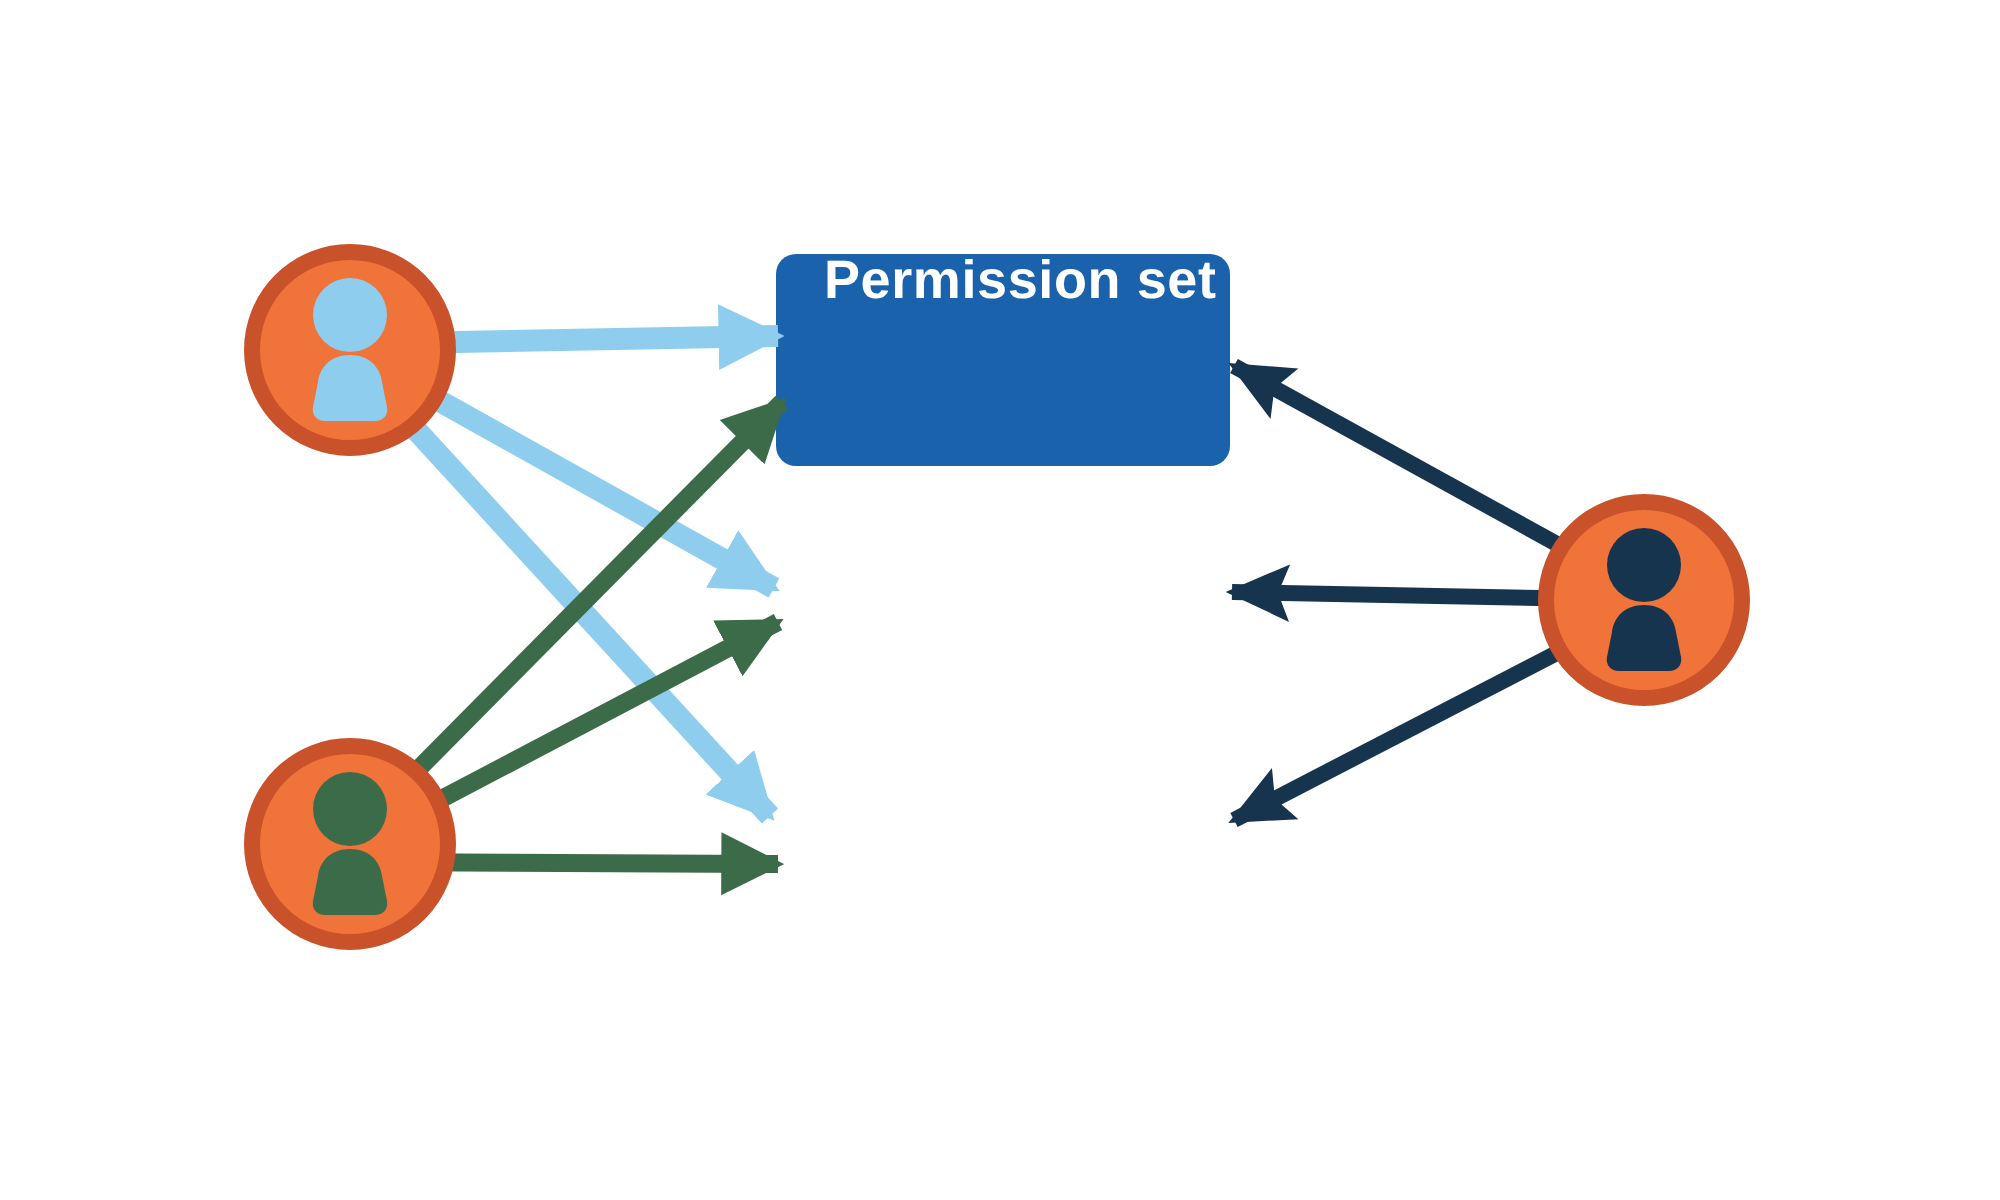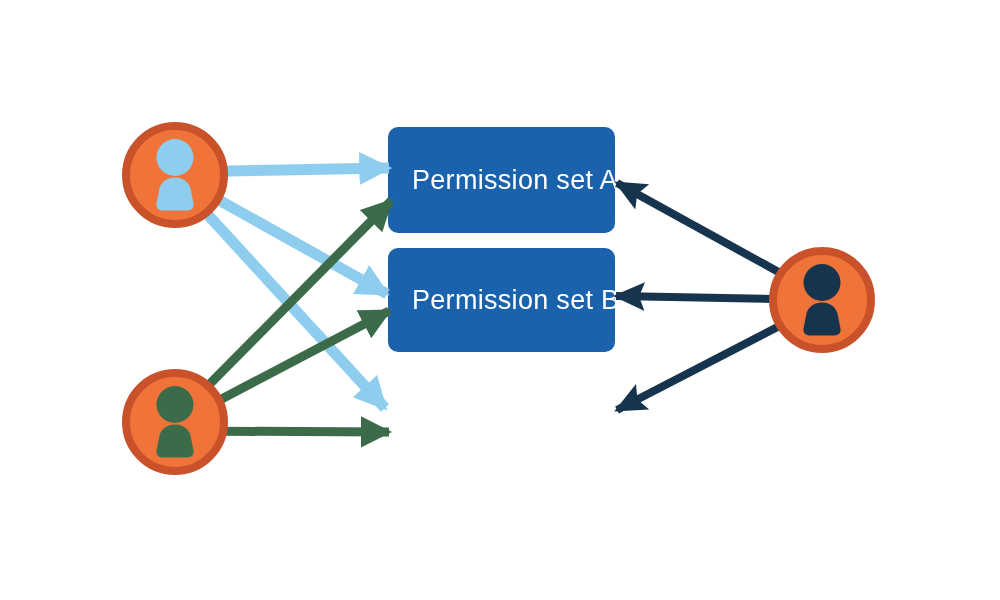--- a/index.html
+++ b/index.html
@@ -14,22 +14,23 @@
   }
   html,body{margin:0;padding:0;}
   body{
     width:1000px;height:600px;background:var(--background);
     font-family:"Liberation Sans", sans-serif;overflow:hidden;
   }
   .stage{position:relative;width:1000px;height:600px;background:var(--background);}
   .pset{
     position:absolute;left:388px;width:227px;height:106px;
     background:var(--box-fill);border-radius:10px;
-    display:flex;align-items:center;box-sizing:border-box;padding-left:24px;
+    display:flex;box-sizing:border-box;padding-left:24px;
     z-index:1;
+    font-weight:bold;
   }
   .pset span{
     color:var(--box-text);font-size:27px;letter-spacing:0.3px;line-height:1;
     white-space:nowrap;
   }
   #psetA{top:127px;}
   #psetB{top:248px;height:104px;}
   #psetC{top:368px;height:105px;}
   .arrows{position:absolute;left:0;top:0;z-index:2;}
   .l-lb{stroke:var(--arrow-light-blue);stroke-width:11;}
@@ -50,23 +51,20 @@
   .p-gr{fill:var(--arrow-green);}
   .p-nv{fill:var(--arrow-navy);}
 </style>
 </head>
 <body>
 
 <div class="stage">
 
   <div class="pset" id="psetA">
     <span>Permission set A</span>
-  </div>
-  <div class="pset" id="psetB">
-    <span>Permission set B</span>
   </div>
 
   <svg class="arrows" width="1000" height="600" viewBox="0 0 1000 600">
     <defs>
       <marker id="mk-lb" viewBox="0 0 10 10" refX="9" refY="5" markerWidth="3.0" markerHeight="3.5" orient="auto" markerUnits="strokeWidth">
         <path class="f-lb" d="M0,0 L10,5 L0,10 Z"></path>
       </marker>
       <marker id="mk-gr" viewBox="0 0 10 10" refX="9" refY="5" markerWidth="3.5" markerHeight="3.9" orient="auto" markerUnits="strokeWidth">
         <path class="f-gr" d="M0,0 L10,5 L0,10 Z"></path>
       </marker>

